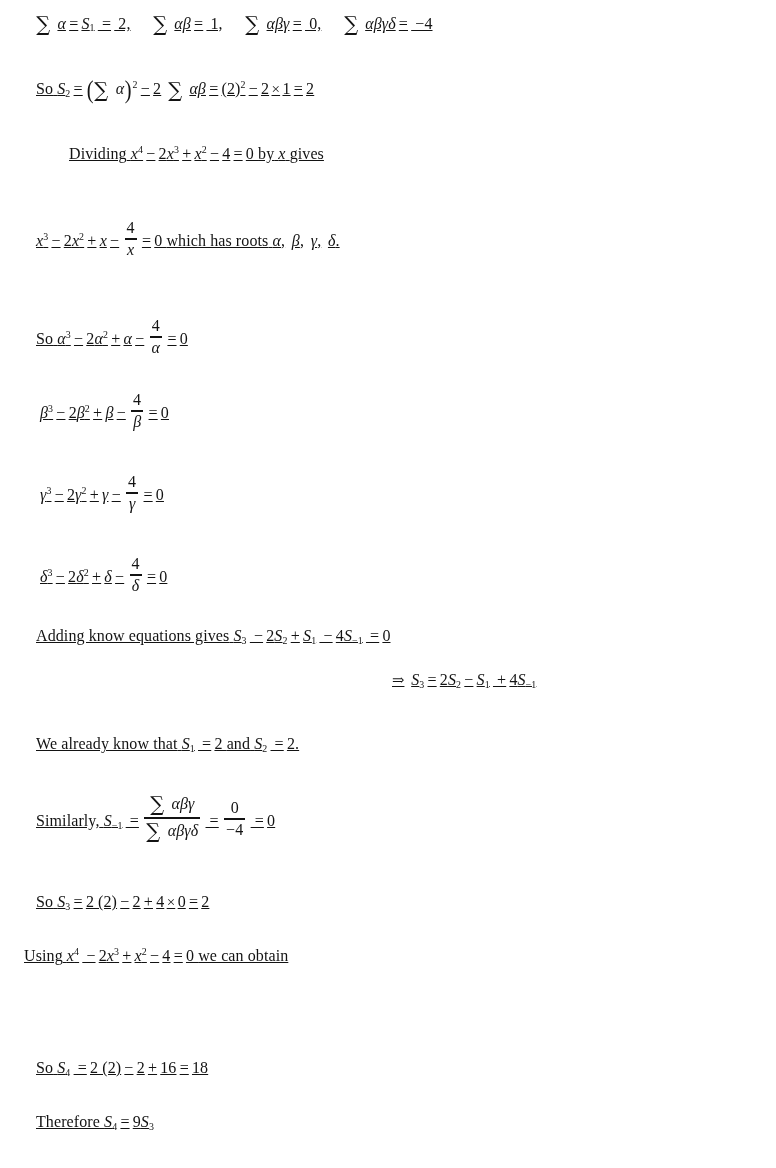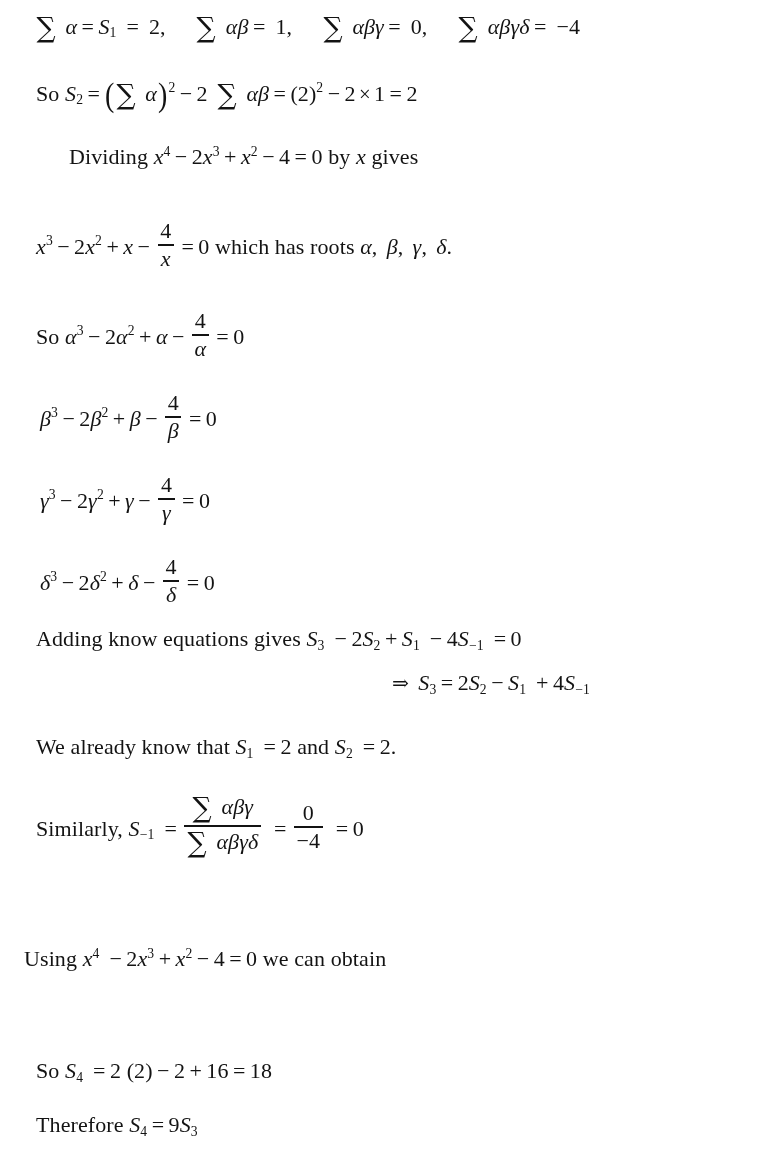--- a/index.html
+++ b/index.html
@@ -20,23 +20,24 @@
   #page {
     position: absolute;
     left: 0; top: 0;
     width: 776px;
     height: 1168px;
   }
 
   .line {
     position: absolute;
     white-space: nowrap;
-    font-size: 22px;
+    font-size: 16px;
     line-height: 1;
     letter-spacing: 0.1px;
+    text-decoration: underline;
   }
 
   
   .v { font-style: italic; }
   
   .g { font-style: italic; font-family: "Liberation Serif", "DejaVu Serif", serif; }
   
   .t { font-style: normal; }
 
   
@@ -120,21 +121,21 @@
   </div>
 
   <div class="line" style="left:36px; top:146px;margin-left:33px;">
     <span class="t">Dividing</span> <span class="v">x</span><sup class="sup up">4</sup><span class="op">−</span>2<span class="v">x</span><sup class="sup up">3</sup><span class="op">+</span><span class="v">x</span><sup class="sup up">2</sup><span class="op">−</span>4<span class="eq">=</span>0 <span class="t">by</span> <span class="v">x</span> <span class="t">gives</span>
   </div>
 
   <div class="line" style="left:36px; top:220px;">
     <span class="v">x</span><sup class="sup up">3</sup><span class="op">−</span>2<span class="v">x</span><sup class="sup up">2</sup><span class="op">+</span><span class="v">x</span><span class="op">−</span><span class="frac big"><span class="num t">4</span><span class="den v">x</span></span><span class="eq">=</span>0 <span class="t">which has roots</span> <span class="g">α</span>,<span class="sp"></span><span class="g">β</span>,<span class="sp"></span><span class="g">γ</span>,<span class="sp"></span><span class="g">δ</span>.
   </div>
 
-  <div class="line" style="left:36px; top:310px;">
+  <div class="line" style="left:36px; top:318px;">
     <span class="t">So</span> <span class="g">α</span><sup class="sup up">3</sup><span class="op">−</span>2<span class="g">α</span><sup class="sup up">2</sup><span class="op">+</span><span class="g">α</span><span class="op">−</span><span class="frac big"><span class="num t">4</span><span class="den g">α</span></span><span class="eq">=</span>0
   </div>
 
   <div class="line" style="left:40px; top:392px;">
     <span class="g">β</span><sup class="sup up">3</sup><span class="op">−</span>2<span class="g">β</span><sup class="sup up">2</sup><span class="op">+</span><span class="g">β</span><span class="op">−</span><span class="frac big"><span class="num t">4</span><span class="den g">β</span></span><span class="eq">=</span>0
   </div>
 
   <div class="line" style="left:40px; top:474px;">
     <span class="g">γ</span><sup class="sup up">3</sup><span class="op">−</span>2<span class="g">γ</span><sup class="sup up">2</sup><span class="op">+</span><span class="g">γ</span><span class="op">−</span><span class="frac big"><span class="num t">4</span><span class="den g">γ</span></span><span class="eq">=</span>0
   </div>
@@ -152,20 +153,23 @@
   </div>
 
   <div class="line" style="left:36px; top:736px;">
     <span class="t">We already know that</span> <span class="v">S</span><sub class="sub up">1</sub><span class="eq">&nbsp;=</span>2 <span class="t">and</span> <span class="v">S</span><sub class="sub up">2</sub><span class="eq">&nbsp;=</span>2.
   </div>
 
   <div class="line" style="left:36px; top:794px;">
     <span class="t">Similarly,</span> <span class="v">S</span><sub class="sub up">−1</sub><span class="eq">&nbsp;=</span><span class="frac big"><span class="num"><span class="sum">∑</span><span class="sp"></span><span class="g">αβγ</span></span><span class="den"><span class="sum">∑</span><span class="sp"></span><span class="g">αβγδ</span></span></span><span class="eq">&nbsp;=</span><span class="frac big"><span class="num t">0</span><span class="den t">−4</span></span><span class="eq">&nbsp;=</span>0
   </div>
 
+  <div class="line" style="left:36px; top:894px;">
+    <span class="t">So</span> <span class="v">S</span><sub class="sub up">3</sub><span class="eq">=</span>2 (2)<span class="op">−</span>2<span class="op">+</span>4<span class="mult">×</span>0<span class="eq">=</span>2
+  </div>
 
   <div class="line" style="left:24px; top:948px;">
     <span class="t">Using</span> <span class="v">x</span><sup class="sup up">4</sup><span class="op">&nbsp;−</span>2<span class="v">x</span><sup class="sup up">3</sup><span class="op">+</span><span class="v">x</span><sup class="sup up">2</sup><span class="op">−</span>4<span class="eq">=</span>0 <span class="t">we can obtain</span>
   </div>
 
 
   <div class="line" style="left:36px; top:1060px;">
     <span class="t">So</span> <span class="v">S</span><sub class="sub up">4</sub><span class="eq">&nbsp;=</span>2 (2)<span class="op">−</span>2<span class="op">+</span>16<span class="eq">=</span>18
   </div>
 

